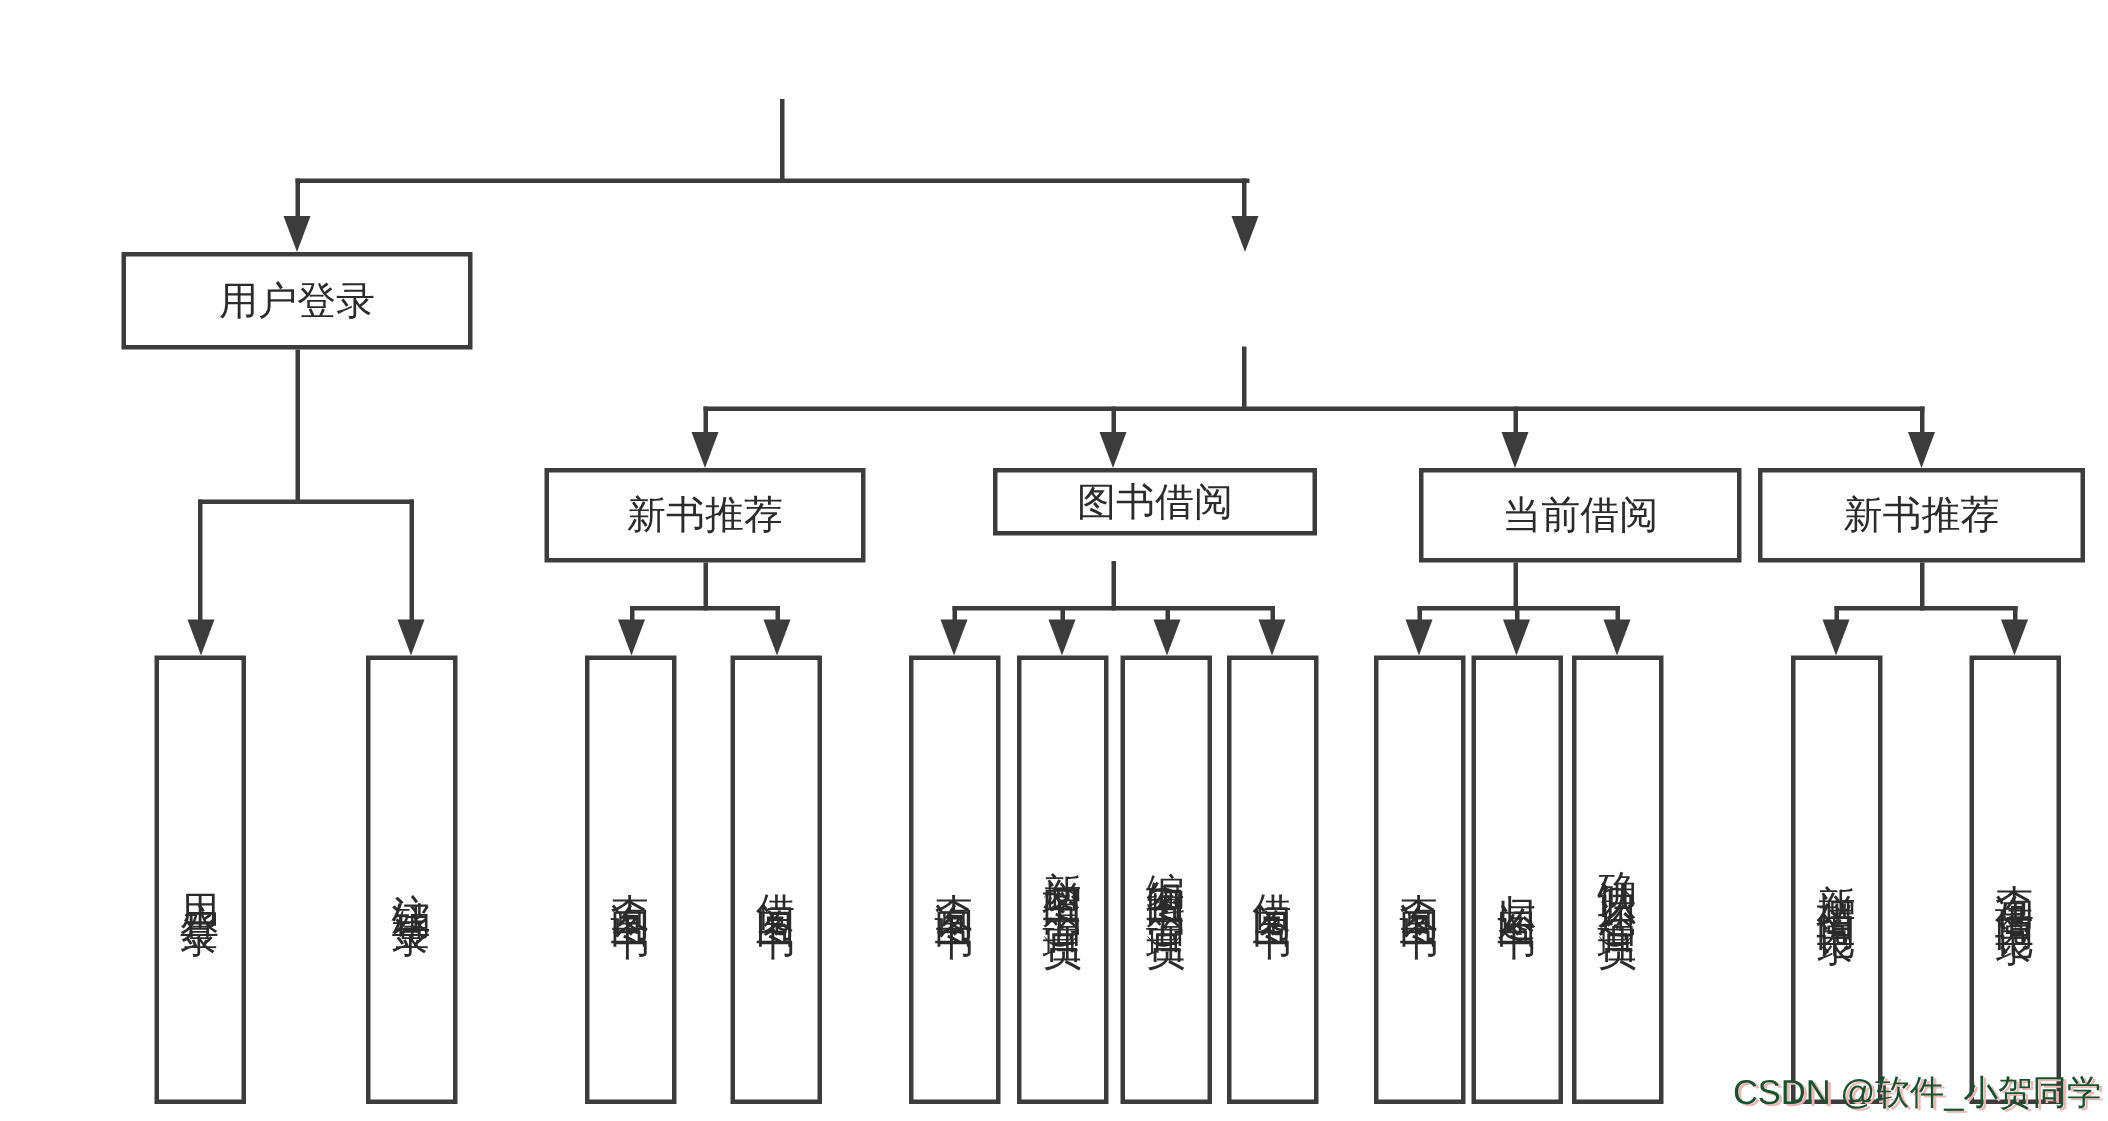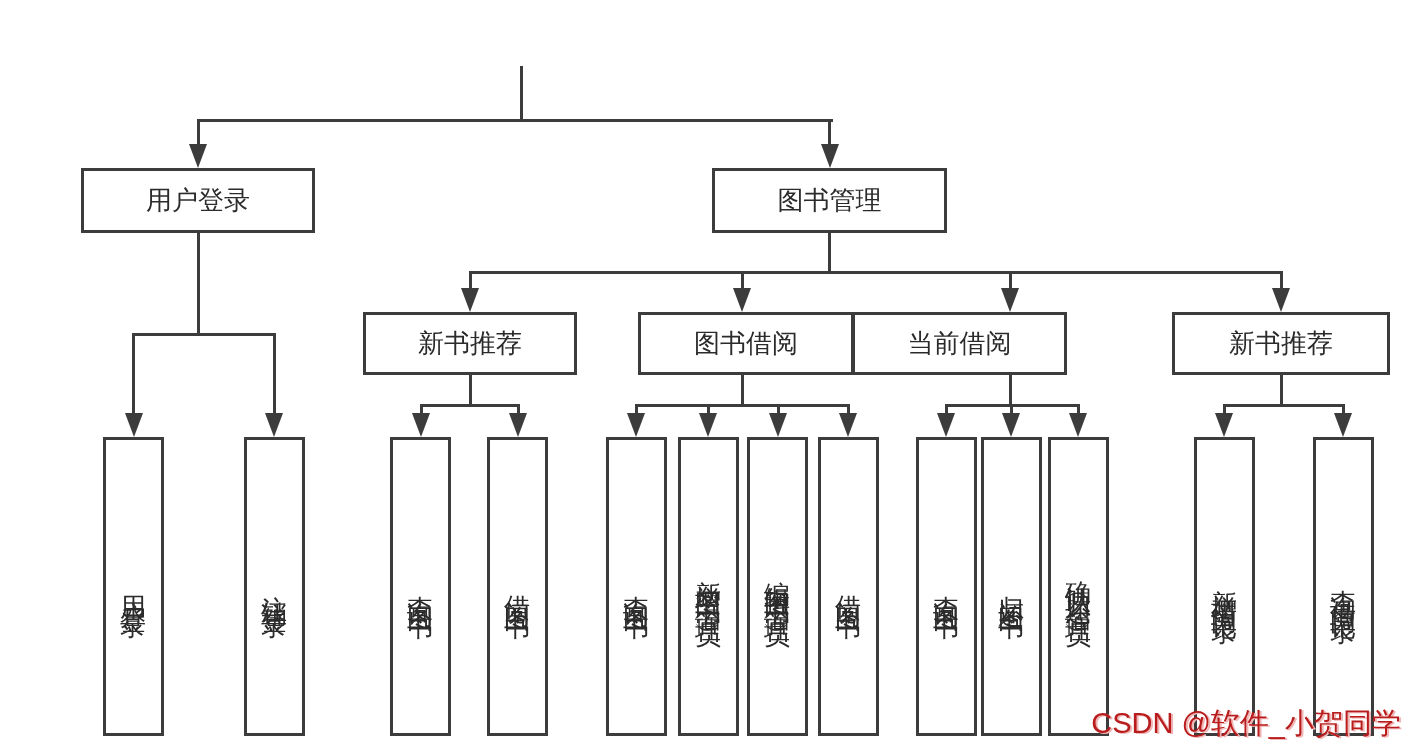--- a/index.html
+++ b/index.html
@@ -25,21 +25,21 @@
   .hl{height:3px;}
   .vl{width:3px;}
   .ah{
     position:absolute;width:0;height:0;
     border-left:9px solid transparent;
     border-right:9px solid transparent;
     border-top:24px solid #3c3c3c;
   }
   .watermark{
     position:absolute;right:4px;bottom:3px;
-    font-size:29px;color:#b91c1c;
+    font-size:23px;color:#14532d;
     text-shadow:2px 1px 0 #f0b6b6;
     white-space:nowrap;
   }
 </style>
 </head>
 <body>
 
 <div class="stage">
 
   <div class="vl" style="left:520px;top:66px;height:55px;"></div>
@@ -96,25 +96,24 @@
 
   <div class="vl" style="left:1280px;top:374px;height:33px;"></div>
   <div class="hl" style="left:1223px;top:404px;width:122px;"></div>
   <div class="vl" style="left:1223px;top:404px;height:15px;"></div>
   <div class="ah" style="left:1215px;top:413px;"></div>
   <div class="vl" style="left:1342px;top:404px;height:15px;"></div>
   <div class="ah" style="left:1334px;top:413px;"></div>
 
 
   <div class="box hlabel" style="left:81px;top:168px;width:234px;height:65px;">用户登录</div>
-  <div class="box hlabel" style="left:712px;top:168px;width:235px;height:65px;">图书管理</div>
 
   <div class="box hlabel" style="left:363px;top:312px;width:214px;height:63px;">新书推荐</div>
-  <div class="box hlabel" style="left:638px;top:312px;width:216px;height:63px;text-align:center;">图书借阅</div>
-  <div class="box hlabel" style="left:852px;top:312px;width:215px;height:63px;">当前借阅</div>
+  <div class="box hlabel" style="left:662px;top:312px;width:216px;height:45px;text-align:center;">图书借阅</div>
+  <div class="box hlabel" style="left:946px;top:312px;width:215px;height:63px;">当前借阅</div>
   <div class="box hlabel" style="left:1172px;top:312px;width:218px;height:63px;">新书推荐</div>
 
   <div class="box vlabel" style="left:103px;top:437px;width:61px;height:299px;">用户登录</div>
   <div class="box vlabel" style="left:244px;top:437px;width:61px;height:299px;">注销登录</div>
 
   <div class="box vlabel" style="left:390px;top:437px;width:61px;height:299px;">查询图书</div>
   <div class="box vlabel" style="left:487px;top:437px;width:61px;height:299px;">借阅图书</div>
 
   <div class="box vlabel" style="left:606px;top:437px;width:61px;height:299px;">查询图书</div>
   <div class="box vlabel" style="left:678px;top:437px;width:61px;height:299px;">新增图书（管理员）</div>

